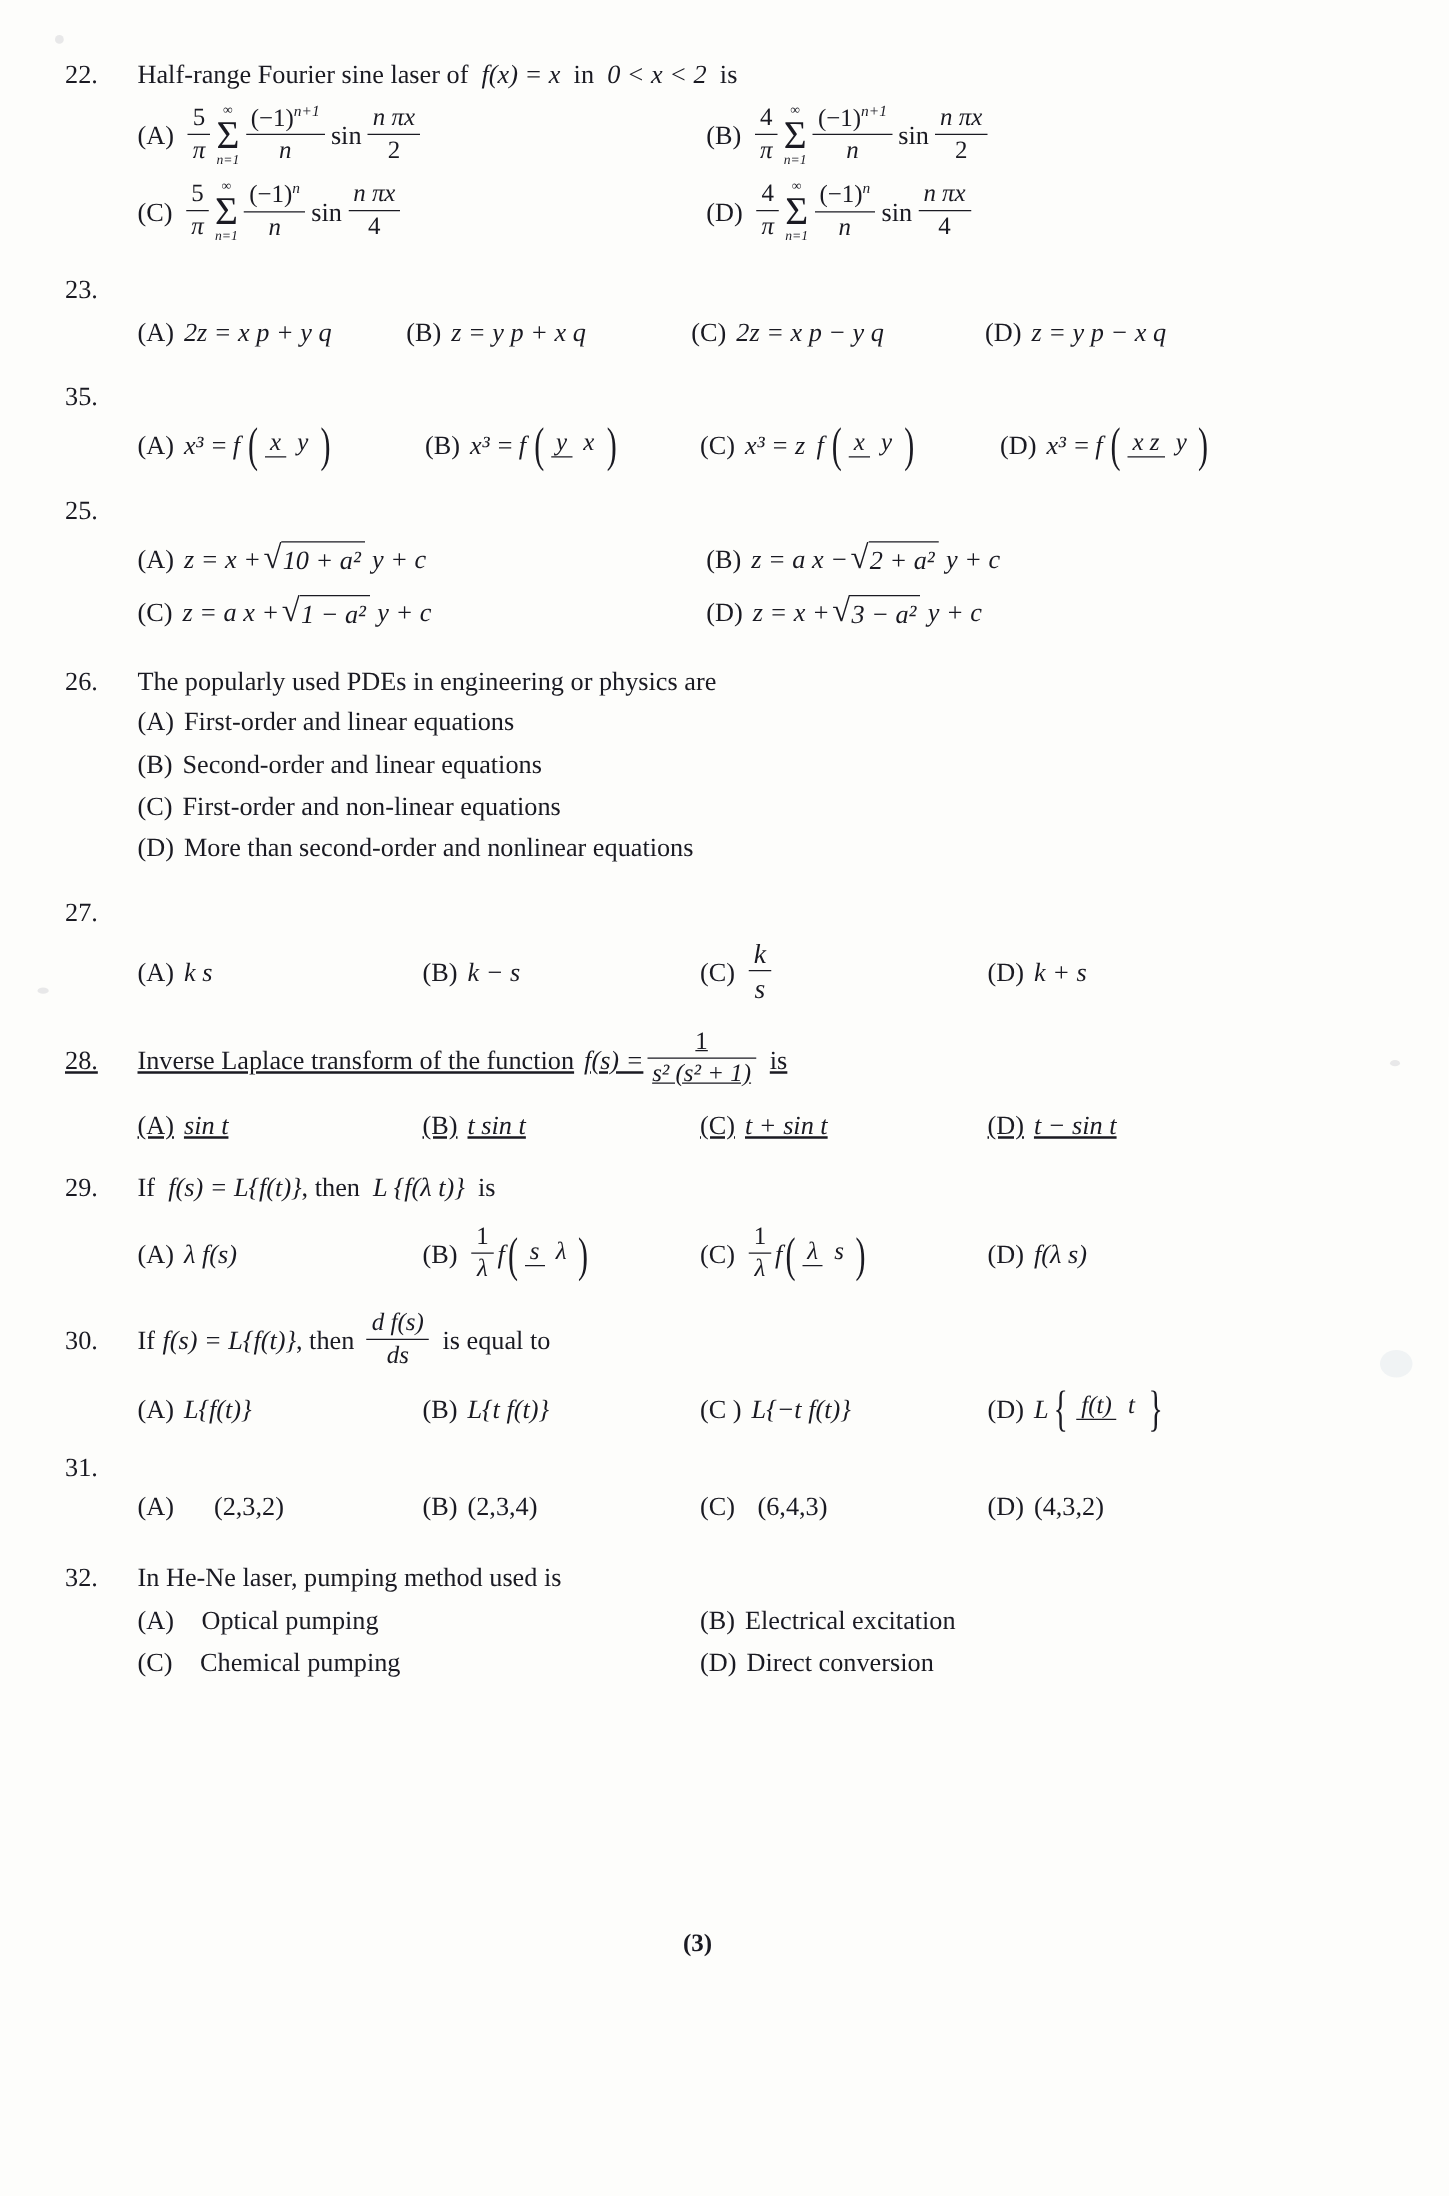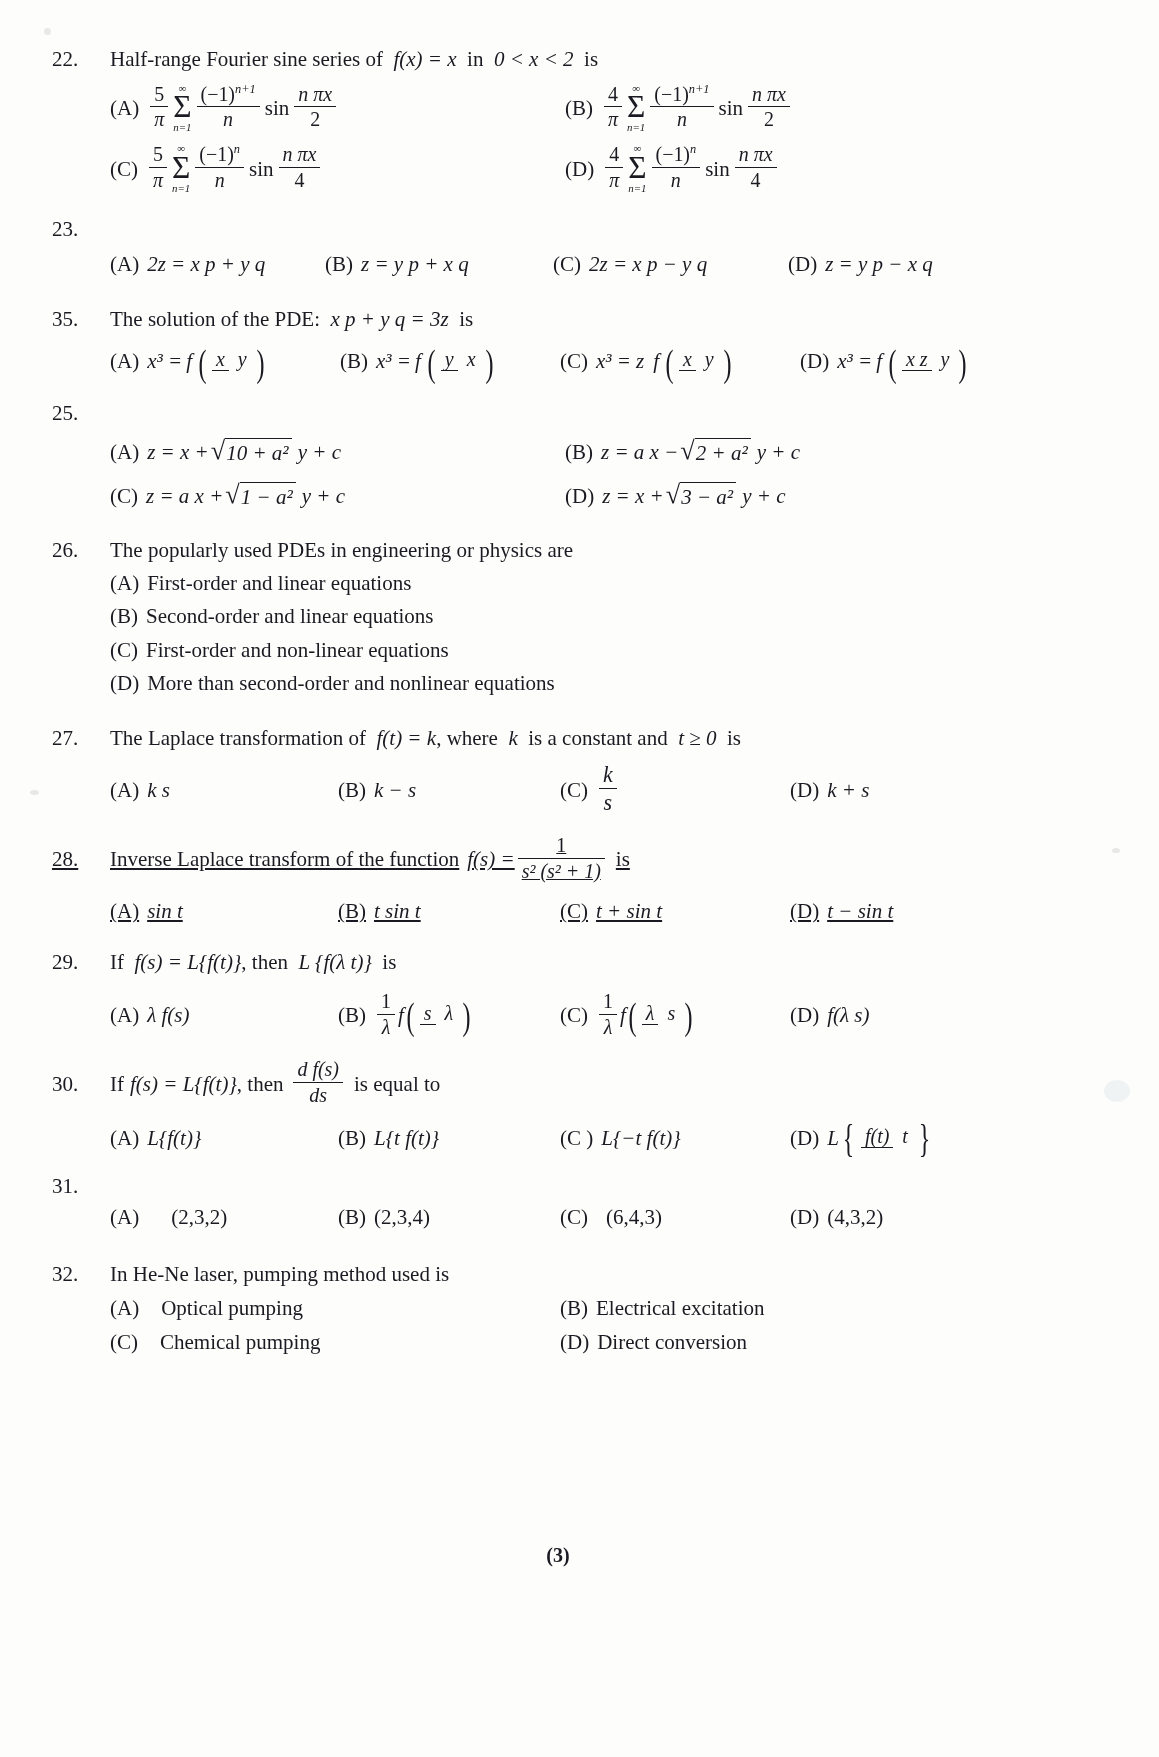--- a/index.html
+++ b/index.html
@@ -154,21 +154,21 @@
   <div class="smudge" style="left:30px;top:790px;width:9px;height:5px;"></div>
   <div class="smudge" style="left:1112px;top:848px;width:8px;height:5px;"></div>
   <div class="smudge" style="left:1104px;top:1080px;width:26px;height:22px;background:rgba(150,170,200,0.12);"></div>
 
   <div class="sheet">
 
     <div class="q" style="margin-bottom:22px;">
       <div class="qline">
         <div class="qnum">22.</div>
         <div class="qtext">
-          <span>Half-range Fourier sine series of</span>
+          <span>Half-range Fourier sine laser of</span>
           <span class="mathi">&nbsp;<span>f(x) = x</span>&nbsp;</span>
           <span>in</span>
           <span class="mathi">&nbsp;<span>0 &lt; x &lt; 2</span>&nbsp;</span>
           <span>is</span>
         </div>
       </div>
 
       <div style="margin-left:58px;margin-top:8px;">
         <div style="display:flex;">
           <div class="opt" style="width:455px;">
@@ -282,25 +282,20 @@
         <div class="opt mathi">
           <span class="optlbl" style="font-style:normal;">(D)</span>
           <span>z = y p − x q</span>
         </div>
       </div>
     </div>
 
     <div class="q" style="margin-bottom:22px;">
       <div class="qline">
         <div class="qnum">35.</div>
-        <div class="qtext">
-          <span>The solution of the PDE:</span>
-          <span class="mathi">&nbsp;<span>x p + y q = 3z</span>&nbsp;</span>
-          <span>is</span>
-        </div>
       </div>
       <div style="margin-left:58px;margin-top:10px;display:flex;align-items:center;">
         <div class="opt" style="width:230px;">
           <span class="optlbl">(A)</span>
           <span class="mathi">x³ =</span>
           <span class="mathi" style="margin:0 4px;">f</span>
           <span class="paren">
             <span class="pl">(</span>
             <span class="pmid frac">
               <span class="num mathi">x</span>
@@ -421,28 +416,20 @@
         <div class="opt">
           <span class="optlbl">(D)</span>
           <span>More than second-order and nonlinear equations</span>
         </div>
       </div>
     </div>
 
     <div class="q" style="margin-bottom:16px;">
       <div class="qline">
         <div class="qnum">27.</div>
-        <div class="qtext">
-          <span>The Laplace transformation of</span>
-          <span class="mathi">&nbsp;<span>f(t) = k</span></span><span>, where</span>
-          <span class="mathi">&nbsp;<span>k</span>&nbsp;</span>
-          <span>is a constant and</span>
-          <span class="mathi">&nbsp;<span>t ≥ 0</span>&nbsp;</span>
-          <span>is</span>
-        </div>
       </div>
       <div style="margin-left:58px;margin-top:8px;display:flex;align-items:center;">
         <div class="opt mathi" style="width:228px;">
           <span class="optlbl" style="font-style:normal;">(A)</span>
           <span>k s</span>
         </div>
         <div class="opt mathi" style="width:222px;">
           <span class="optlbl" style="font-style:normal;">(B)</span>
           <span>k − s</span>
         </div>

